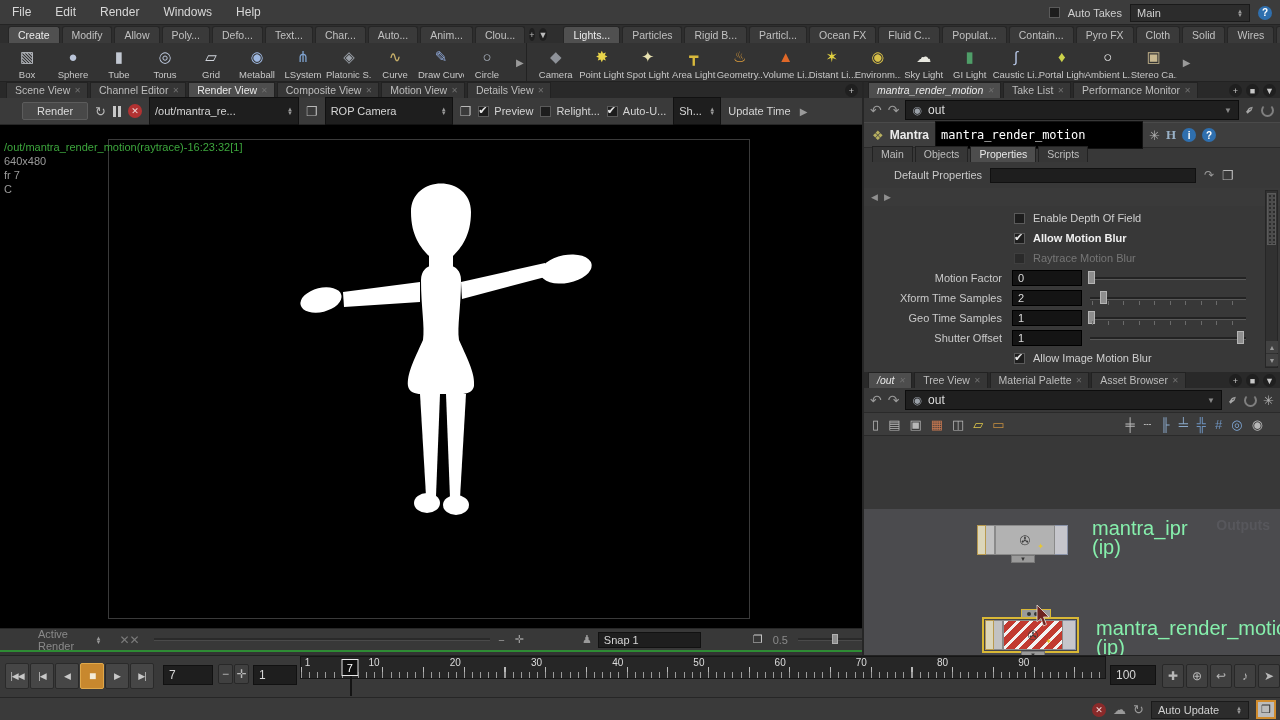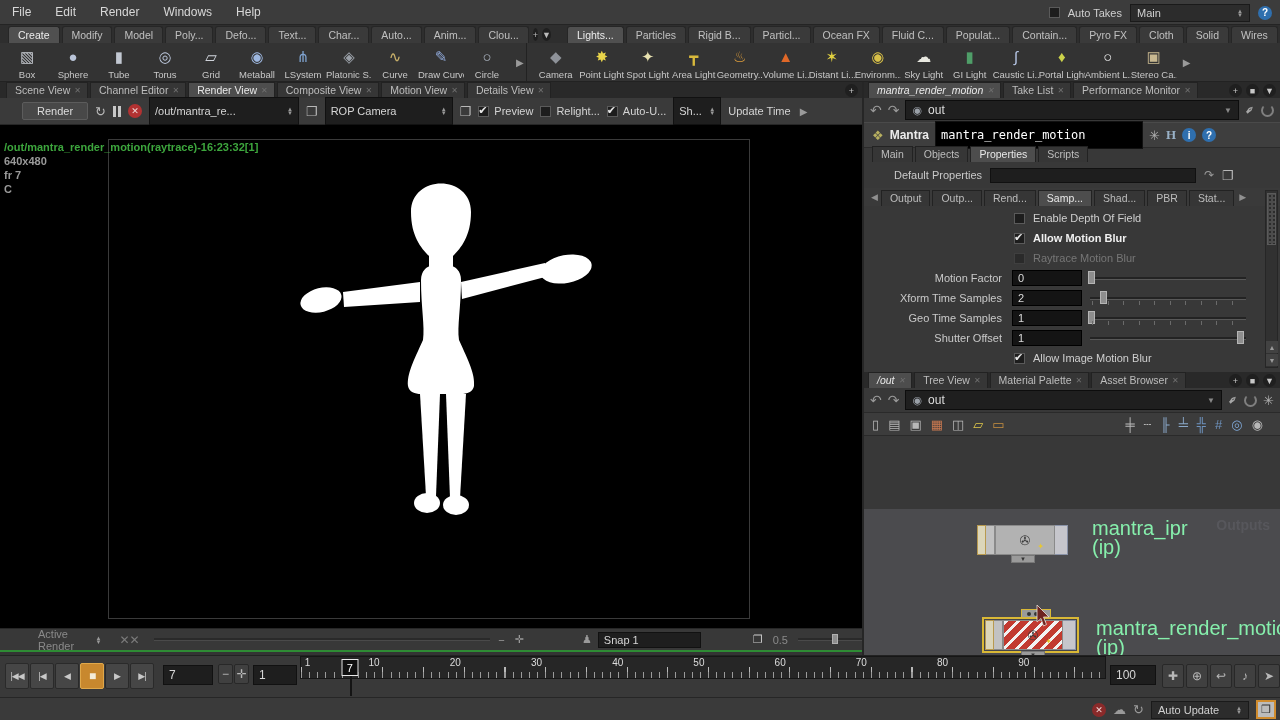--- a/index.html
+++ b/index.html
@@ -50,21 +50,21 @@
   .ticon-btn { color:#b8b8b8; font-size:13px; }
   .stop-red { width:14px; height:14px; border-radius:50%; background:#b23232; color:#f0d8d8; font-size:9px; display:inline-flex; align-items:center; justify-content:center; }
   .field { background:#1e1e1e; border:1px solid #111; color:#d6d6d6; height:28px; display:flex; align-items:center; padding:0 5px; font-size:11px; }
   .chk-lbl { display:flex; align-items:center; gap:5px; color:#d4d4d4; }
   .pause-ic { display:inline-flex; gap:2px; }
   .pause-ic i { width:3px; height:11px; background:#c8c8c8; }
 
   
   #viewport { left:0; top:125px; width:862px; height:503px; background:#000; overflow:hidden; }
   #imgframe { position:absolute; left:108px; top:14px; width:642px; height:480px; border:1px solid #3a3a3a; }
-  #vinfo { position:absolute; left:4px; top:15px; font-size:11px; line-height:14px;font-weight:bold; }
+  #vinfo { position:absolute; left:4px; top:15px; font-size:11px; line-height:14px; }
   #vinfo .g { color:#3da63d; }
   #vinfo .w { color:#9a9a9a; }
   #vstatus { left:0; top:628px; width:862px; height:22px; background:#383838; border-top:1px solid #262626; display:flex; align-items:center; }
   #greenline { left:0; top:650px; width:862px; height:2px; background:#2e8b34; }
   .dim { color:#8a8a8a; }
   .groove { height:3px; background:#2a2a2a; border-bottom:1px solid #4a4a4a; }
 
   
   #rightcol { left:862px; top:82px; width:418px; height:573px; background:#383838; border-left:2px solid #262626; }
   .navrow { display:flex; align-items:center; gap:6px; height:24px; padding:0 6px; }
@@ -157,21 +157,21 @@
       </div>
       <span class="blue-circle">?</span>
     </div>
   </div>
 
   <div id="shelf-tabs" class="abs">
     <div class="tabstrip" style="margin-left:8px">
 
     <span class="shelf-tab sel">Create</span>
         <span class="shelf-tab">Modify</span>
-        <span class="shelf-tab">Model</span>
+        <span class="shelf-tab">Allow</span>
         <span class="shelf-tab">Poly...</span>
         <span class="shelf-tab">Defo...</span>
         <span class="shelf-tab">Text...</span>
         <span class="shelf-tab">Char...</span>
         <span class="shelf-tab">Auto...</span>
         <span class="shelf-tab">Anim...</span>
         <span class="shelf-tab">Clou...</span>
       </div>
     <span class="strip-btn">+</span>
     <span class="strip-btn">▼</span>
@@ -508,30 +508,20 @@
 
     <div class="row" style="height:26px;padding:0 6px;gap:8px">
       <span style="margin-left:24px;color:#c9c9c9">Default Properties</span>
       <div class="field" style="width:206px;height:15px"></div>
       <span class="navarrow" style="font-size:12px">↷</span>
       <span class="ticon-btn">❐</span>
     </div>
 
     <div class="subtabs">
       <span class="arrowside">◀</span>
-      <div class="tabstrip" id="subTabs">
-
-      <span class="ptab">Output</span>
-          <span class="ptab">Outp...</span>
-          <span class="ptab">Rend...</span>
-          <span class="ptab sel">Samp...</span>
-          <span class="ptab">Shad...</span>
-          <span class="ptab">PBR</span>
-          <span class="ptab">Stat...</span>
-        </div>
       <span class="arrowside">▶</span>
     </div>
 
     <div style="position:absolute;left:2px;top:126px;width:400px">
       <div>
 
           <div class="prow" style="padding-left:148px">
             <span class="cb"></span>
             <span class="clab">Enable Depth Of Field</span>
           </div>

